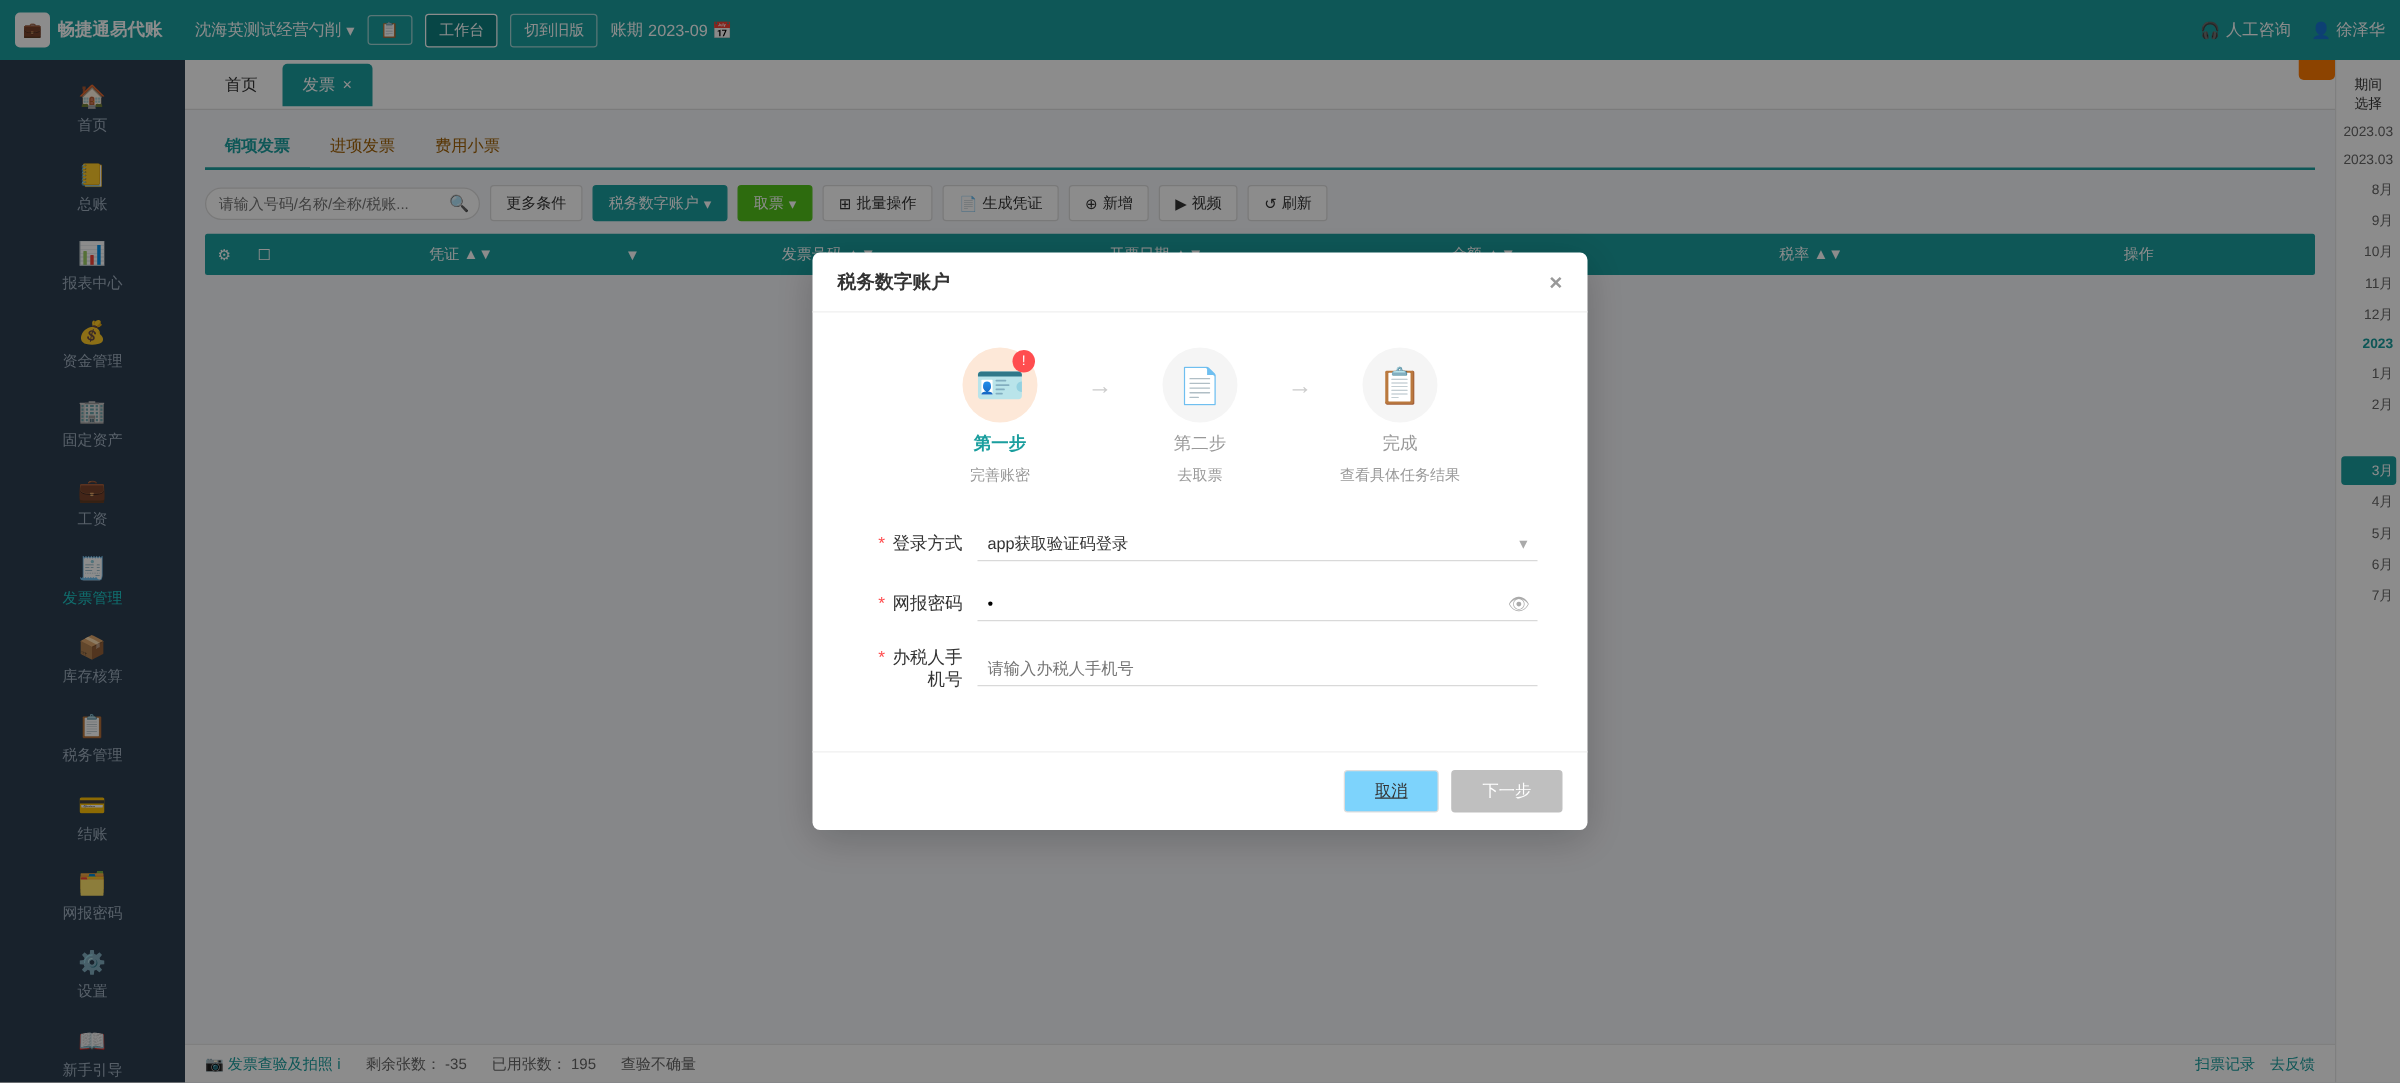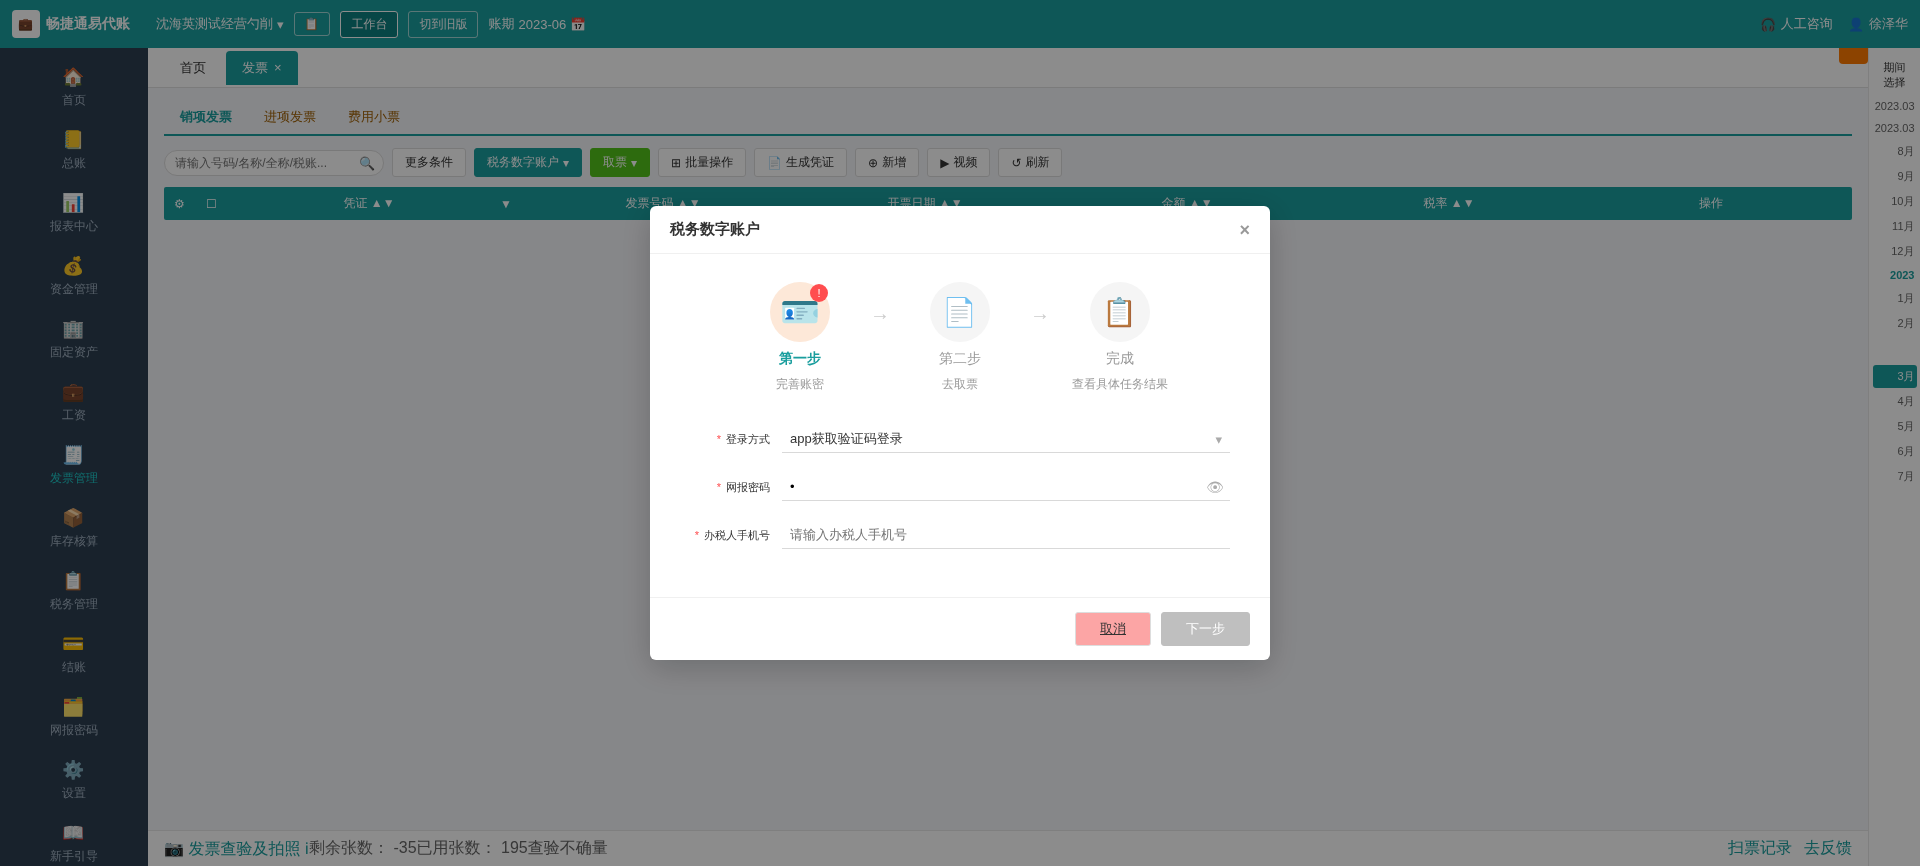--- a/index.html
+++ b/index.html
@@ -146,21 +146,21 @@
       color: #fff; font-size: 11px; display: flex; align-items: center; justify-content: center;
     }
     .step-title { font-size: 14px; }
     .step-title.active-step-title { color: #1a9e9e; font-weight: bold; }
     .step-title.inactive-title { color: #999; }
     .step-desc { font-size: 12px; color: #999; text-align: center; }
     .step-arrow { margin-top: 20px; color: #ccc; font-size: 20px; }
 
     
     .form-row { display: flex; align-items: center; margin-bottom: 20px; gap: 12px; }
-    .form-label { width: 80px; text-align: right; font-size: 11px; color: #333; flex-shrink: 0; }
+    .form-label { width: 80px; text-align: right; font-size: 14px; color: #333; flex-shrink: 0; }
     .form-label .required { color: #ff4d4f; margin-right: 2px; }
     .form-control {
       flex: 1; border: none; border-bottom: 1px solid #d9d9d9;
       padding: 6px 8px; font-size: 13px; outline: none; background: transparent;
     }
     .select-wrap { flex: 1; position: relative; }
     .select-wrap select {
       width: 100%; border: none; border-bottom: 1px solid #d9d9d9;
       padding: 6px 28px 6px 8px; font-size: 13px; outline: none;
       background: transparent; appearance: none; cursor: pointer; color: #333;
@@ -168,39 +168,39 @@
     .select-wrap .chevron { position: absolute; right: 8px; top: 50%; transform: translateY(-50%); color: #aaa; pointer-events: none; }
     .password-wrap { flex: 1; position: relative; }
     .password-wrap input {
       width: 100%; border: none; border-bottom: 1px solid #d9d9d9;
       padding: 6px 28px 6px 8px; font-size: 13px; outline: none; background: transparent;
     }
     .password-toggle { position: absolute; right: 6px; top: 50%; transform: translateY(-50%); cursor: pointer; color: #aaa; font-size: 14px; }
 
     
     .btn { padding: 7px 24px; border-radius: 3px; font-size: 13px; cursor: pointer; border: 1px solid #ddd; }
-    .btn-default { background: #fca5a5; color: #333; text-decoration: underline; }
+    .btn-default { background: #7dd3fc; color: #333; text-decoration: underline; }
     .btn-primary { background: #bfbfbf; color: #fff; border-color: #bfbfbf; }
 
     
     .period-sidebar {
       width: 52px; background: #fff; border-left: 1px solid #e8e8e8;
       display: flex; flex-direction: column; align-items: center;
       font-size: 11px; padding-top: 8px; gap: 2px; overflow: auto;
     }
     .period-sidebar-header { font-size: 11px; color: #333; padding: 4px; text-align: center; }
     .period-item { width: 44px; text-align: right; padding: 4px 2px; cursor: pointer; color: #666; border-radius: 2px; }
     .period-item.active { background: #1a9e9e; color: #fff; border-radius: 3px; margin-top: 28px; }
     .period-item.current-year { color: #1a9e9e; font-weight: bold; }
 
     
     .status-bar {
       background: #fff; border-top: 1px solid #e8e8e8;
-      padding: 6px 16px; font-size: 16px; color: #666;
-      display: flex; align-items: center; 
+      padding: 6px 16px; font-size: 12px; color: #666;
+      display: flex; align-items: center; gap: 20px;
     }
     .status-bar a { color: #1a9e9e; text-decoration: none; }
 
     .open-account-btn {
       position: fixed; right: 52px; top: 48px;
       background: #ff7a00; color: #fff; font-size: 12px;
       padding: 6px 10px; cursor: pointer; border-radius: 0 0 3px 3px;
       writing-mode: vertical-lr; z-index: 100;
     }
   </style>
@@ -214,21 +214,21 @@
   </div>
   <div class="company-selector">
     <span>沈海英测试经营勺削</span>
     <span>▾</span>
   </div>
   <button class="topbar-btn">📋</button>
   <button class="topbar-btn active">工作台</button>
   <button class="topbar-btn">切到旧版</button>
   <span class="period-info">
     <span>账期</span>
-    <span>2023-06</span>
+    <span>2023-09</span>
     <span>📅</span>
   </span>
   <div class="topbar-right">
     <div class="topbar-right-item">
       <span>🎧</span>
       <span>人工咨询</span>
     </div>
     <div class="topbar-right-item">
       <span>👤</span>
       <span>徐泽华</span>

